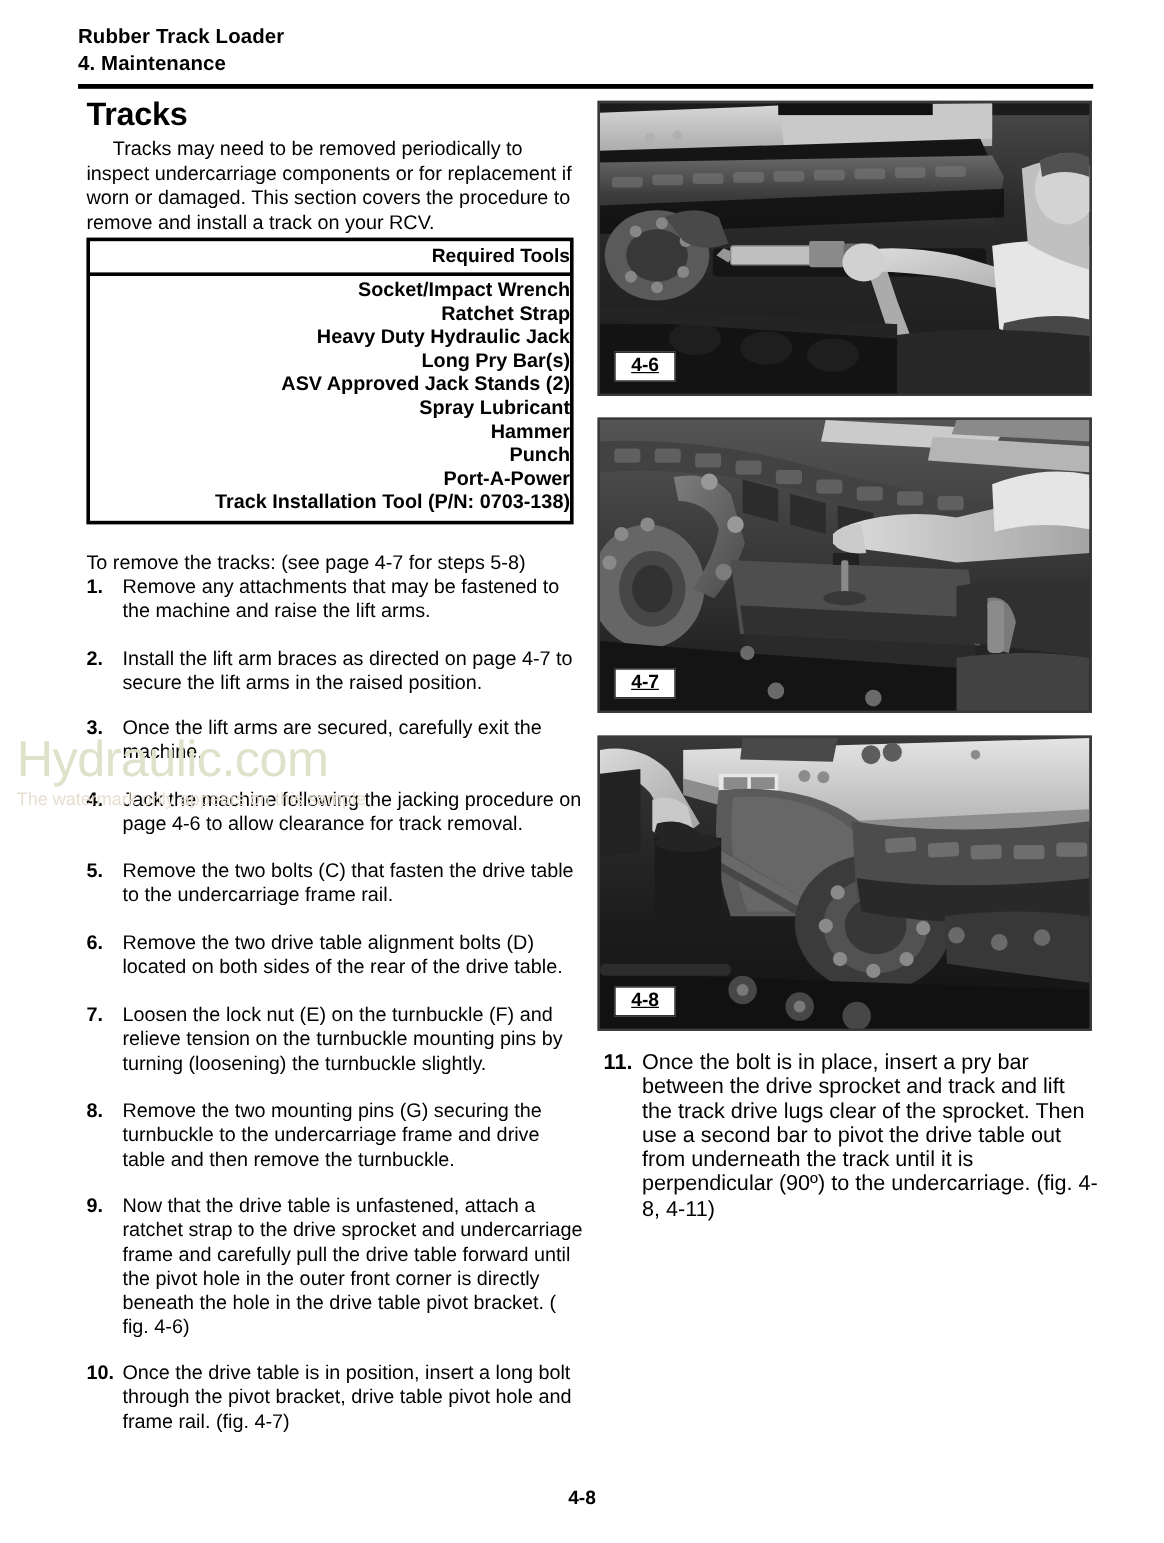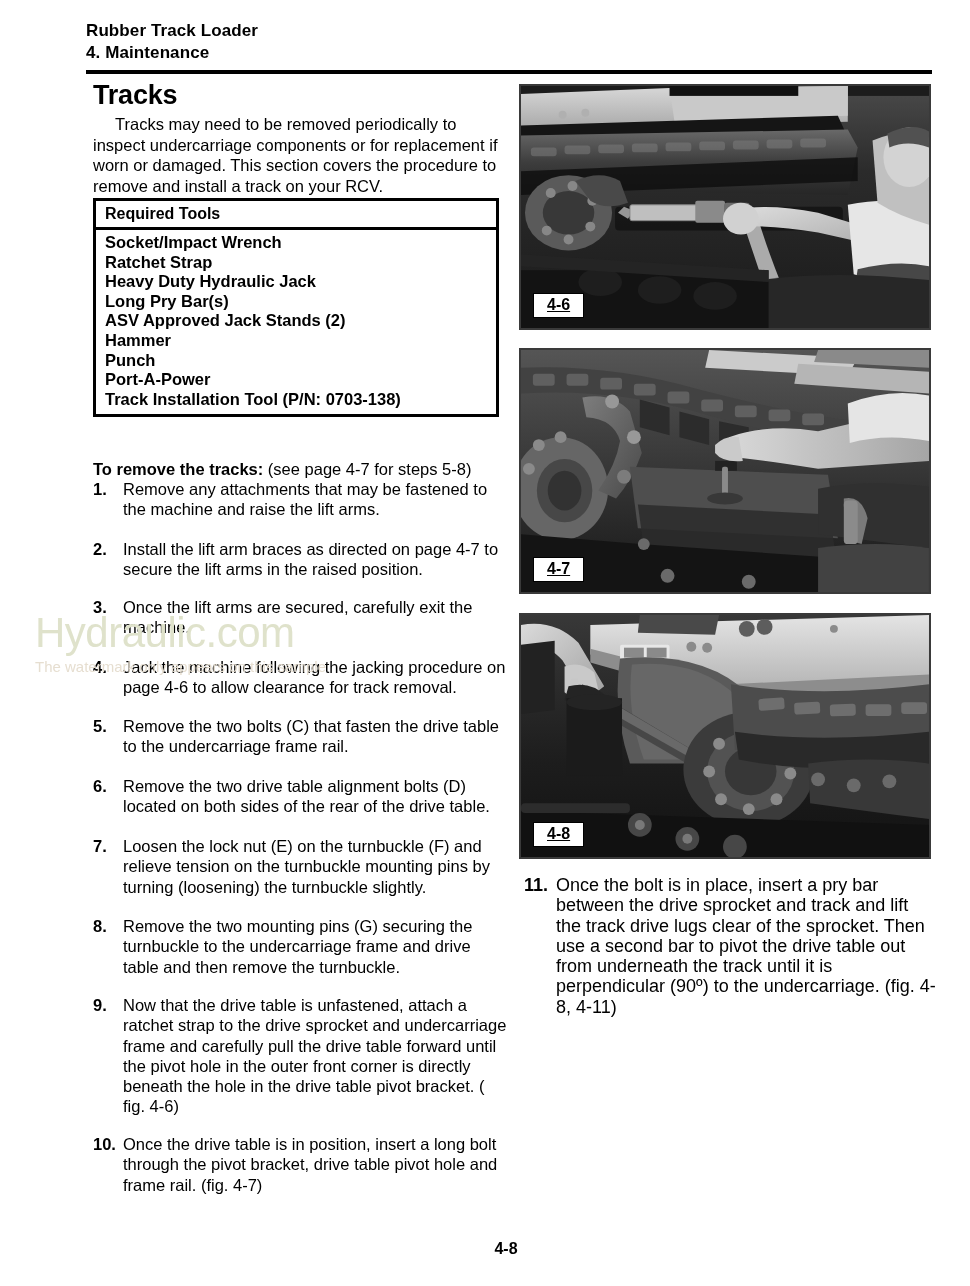--- a/index.html
+++ b/index.html
@@ -12,21 +12,20 @@
     height: 1286px;
     position: relative;
     font-family: "Liberation Sans", sans-serif;
     color: #000000;
     overflow: hidden;
   }
 
   .page {
     position: absolute;
     inset: 0;
-    margin-left: 21px;
   }
 
   
   .header {
     position: absolute;
     left: 65px;
     top: 20px;
     width: 845px;
   }
   .header-line1 {
@@ -74,20 +73,21 @@
 
   
   .tools-table {
     position: absolute;
     left: 72px;
     top: 198px;
     width: 406px;
     border: 3px solid #000;
     background: #fff;
     box-sizing: border-box;
+    text-align: right;
   }
   .tools-head {
     font-size: 16px;
     font-weight: bold;
     padding: 3px 0 3px 9px;
     border-bottom: 3px solid #000;
     line-height: 20px;
   }
   .tools-body {
     padding: 3px 0 5px 9px;
@@ -101,21 +101,21 @@
 
   
   .steps-intro {
     position: absolute;
     left: 72px;
     top: 459px;
     font-size: 16.5px;
     line-height: 21px;
     width: 420px;
   }
-  .steps-intro b { font-weight: bold; }
+  .steps-intro b { font-weight: normal; }
 
   .step {
     position: absolute;
     left: 72px;
     width: 416px;
     font-size: 16.5px;
     line-height: 20.3px;
     display: flex;
   }
   .step .num {
@@ -226,20 +226,21 @@
   </div>
 
   <div class="tools-table">
     <div class="tools-head">Required Tools</div>
     <div class="tools-body">
       <div class="tool-item">Socket/Impact Wrench</div>
       <div class="tool-item">Ratchet Strap</div>
       <div class="tool-item">Heavy Duty Hydraulic Jack</div>
       <div class="tool-item">Long Pry Bar(s)</div>
       <div class="tool-item">ASV Approved Jack Stands (2)</div>
+      <div class="tool-item">Spray Lubricant</div>
       <div class="tool-item">Hammer</div>
       <div class="tool-item">Punch</div>
       <div class="tool-item">Port-A-Power</div>
       <div class="tool-item">Track Installation Tool (P/N: 0703-138)</div>
     </div>
   </div>
 
   <div class="steps-intro">
     <b>To remove the tracks:</b><span> (see page 4-7 for steps 5-8)</span>
   </div>

